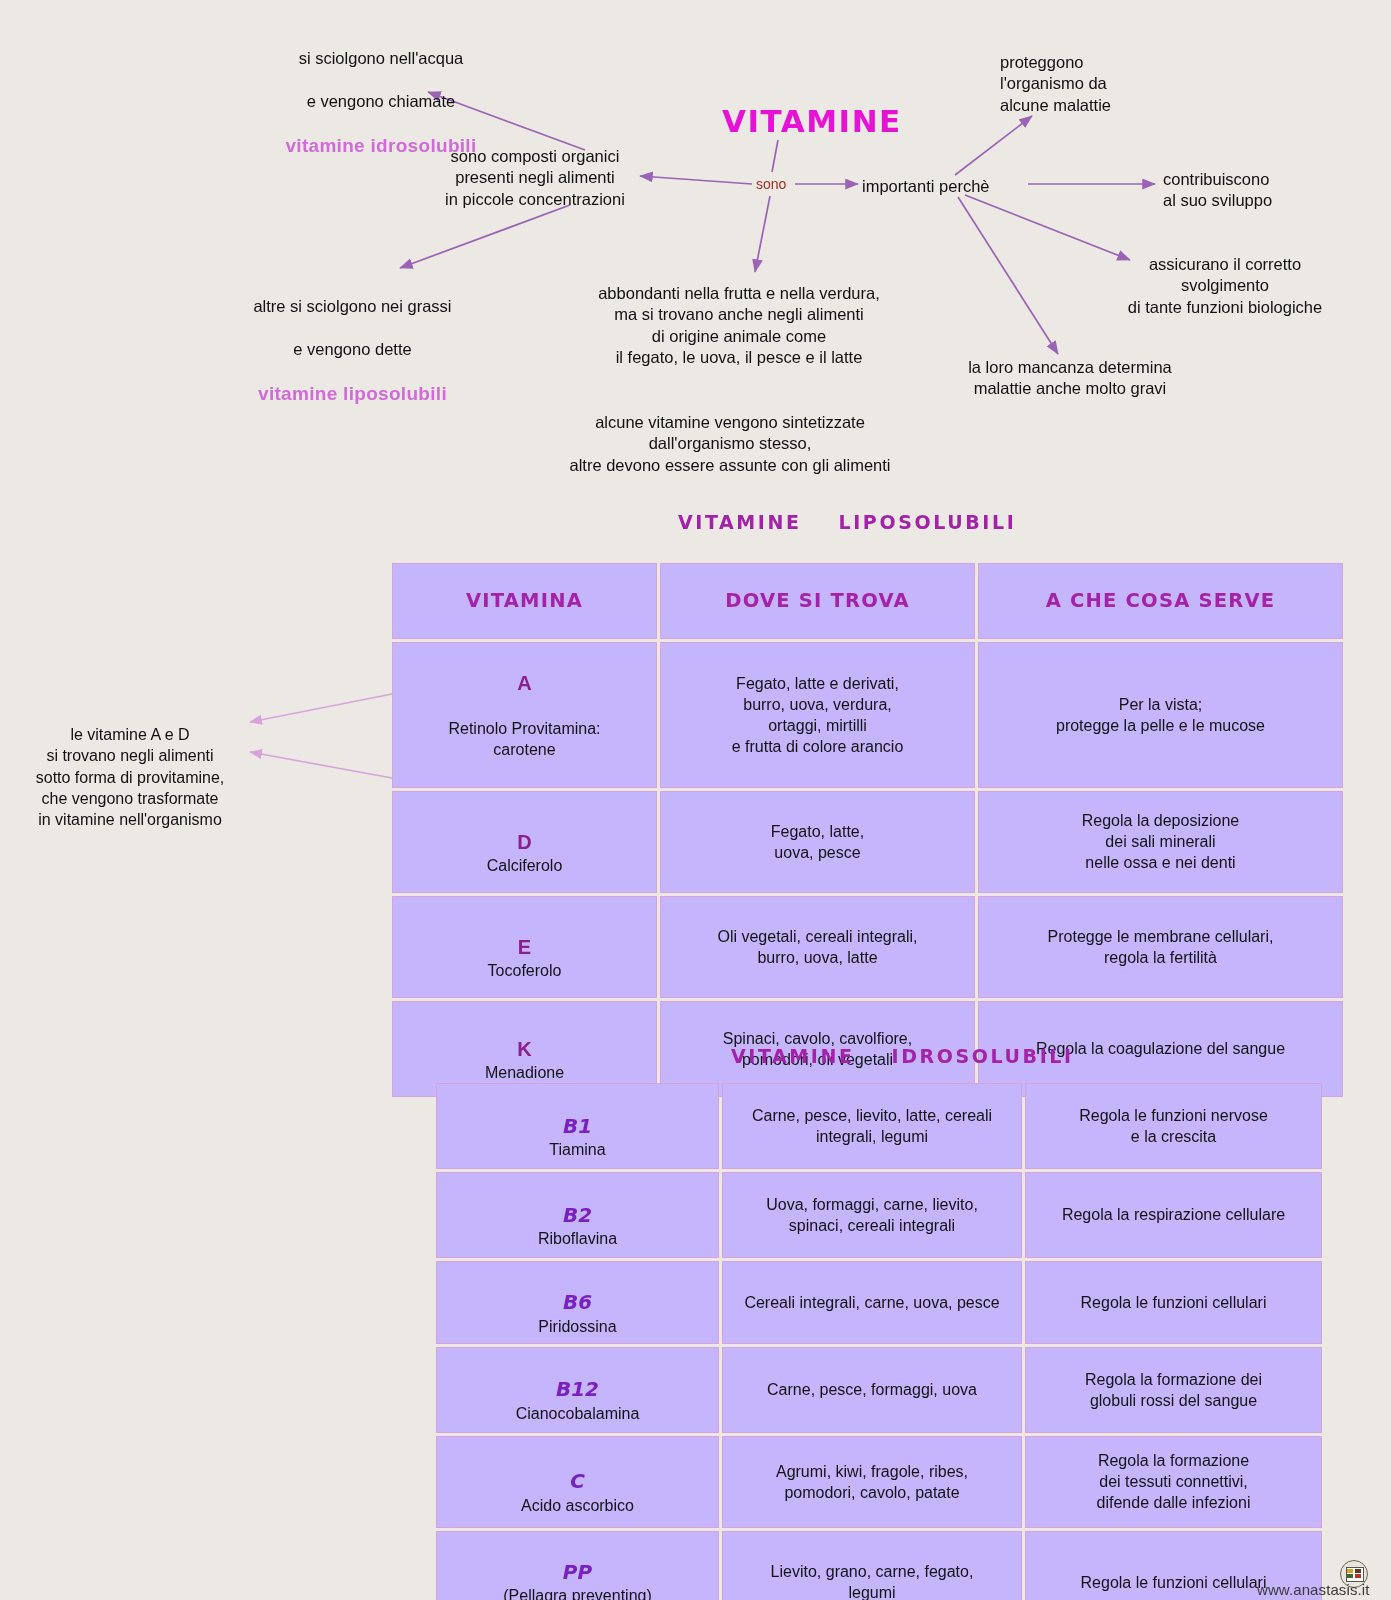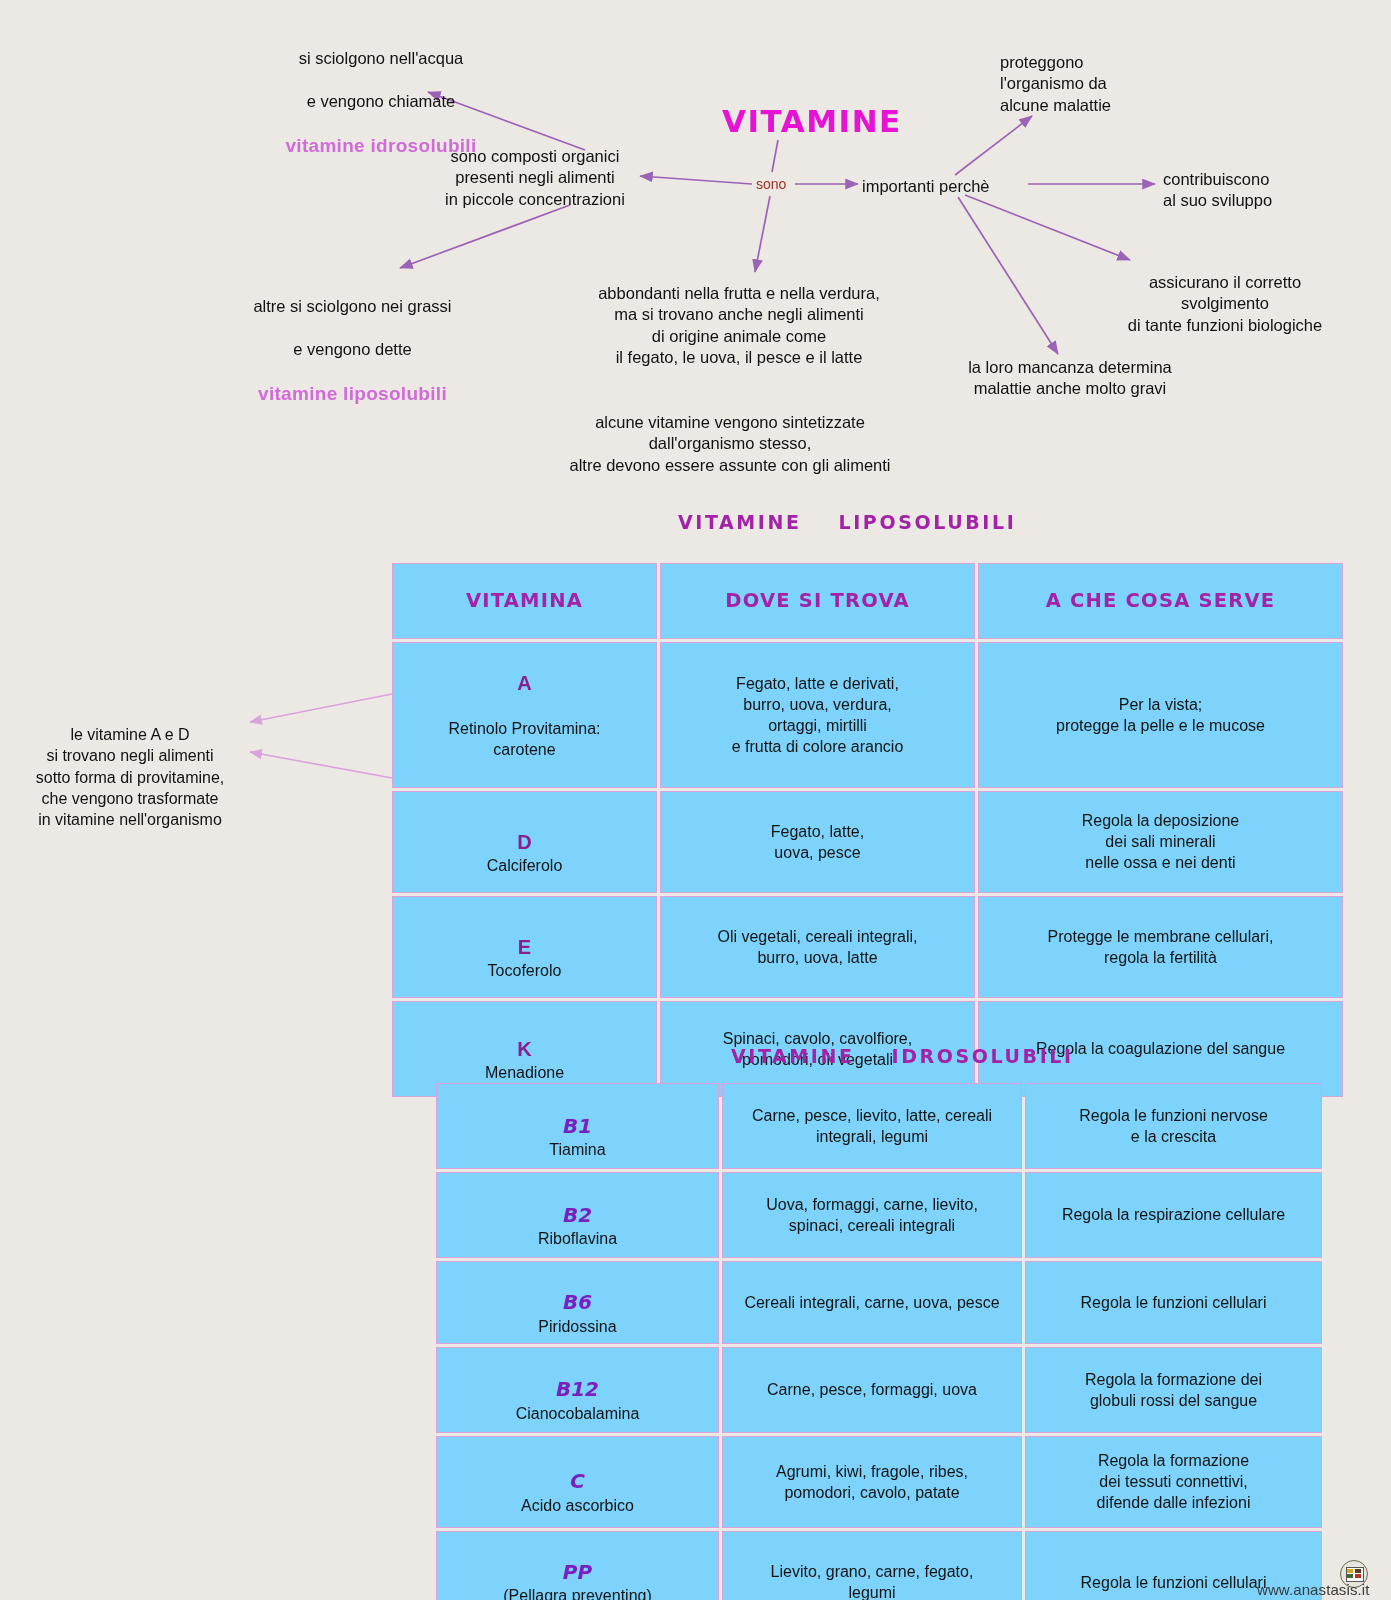--- a/index.html
+++ b/index.html
@@ -46,21 +46,21 @@
   }
 
   table.vt {
     position:absolute;
     border-collapse:separate;
     border-spacing:3px;
     table-layout:fixed;
   }
   table.vt td {
     border:1.6px solid #D9A2DB;
-    background:#7dd3fc;
+    background:#c4b5fd;
     text-align:center;
     vertical-align:middle;
     font-size:16px;
     line-height:1.32;
     padding:6px 8px;
     white-space:pre-line;
     color:#141414;
   }
   table.vt td.hdr {
     font-family:"DejaVu Sans", sans-serif;
@@ -180,21 +180,21 @@
 
   <div class="node" style="left:862px; top:176px; width:170px; text-align:left;">importanti   perchè</div>
 
   <div class="node" style="left:1000px; top:52px; width:180px; text-align:left;">proteggono
 l'organismo  da
 alcune  malattie</div>
 
   <div class="node" style="left:1163px; top:169px; width:190px; text-align:left;">contribuiscono
 al suo  sviluppo</div>
 
-  <div class="node" style="left:1110px; top:272px; width:230px;">assicurano  il  corretto
+  <div class="node" style="left:1110px; top:254px; width:230px;">assicurano  il  corretto
 svolgimento
 di tante  funzioni   biologiche</div>
 
   <div class="node" style="left:950px; top:357px; width:240px;">la  loro  mancanza  determina
 malattie  anche  molto  gravi</div>
 
   <div class="section-title" style="left:678px; top:511px;">VITAMINE    LIPOSOLUBILI</div>
 
   <div class="side-note" style="left:10px; top:684px; width:240px;">le  vitamine  A e D
 si  trovano   negli  alimenti

